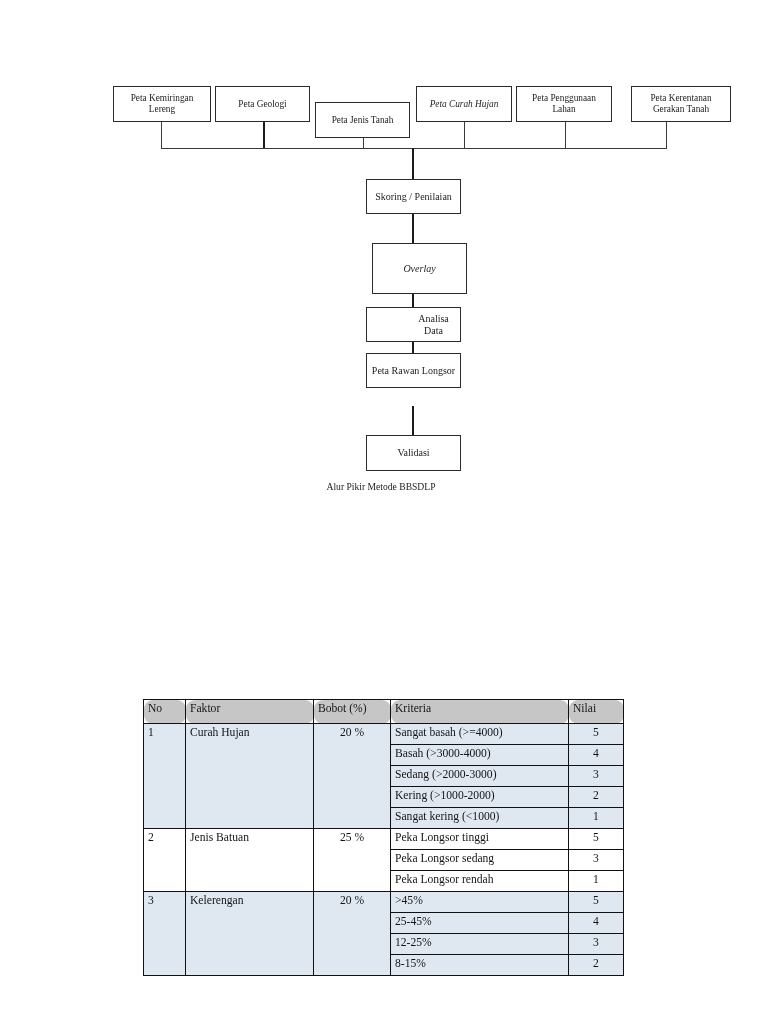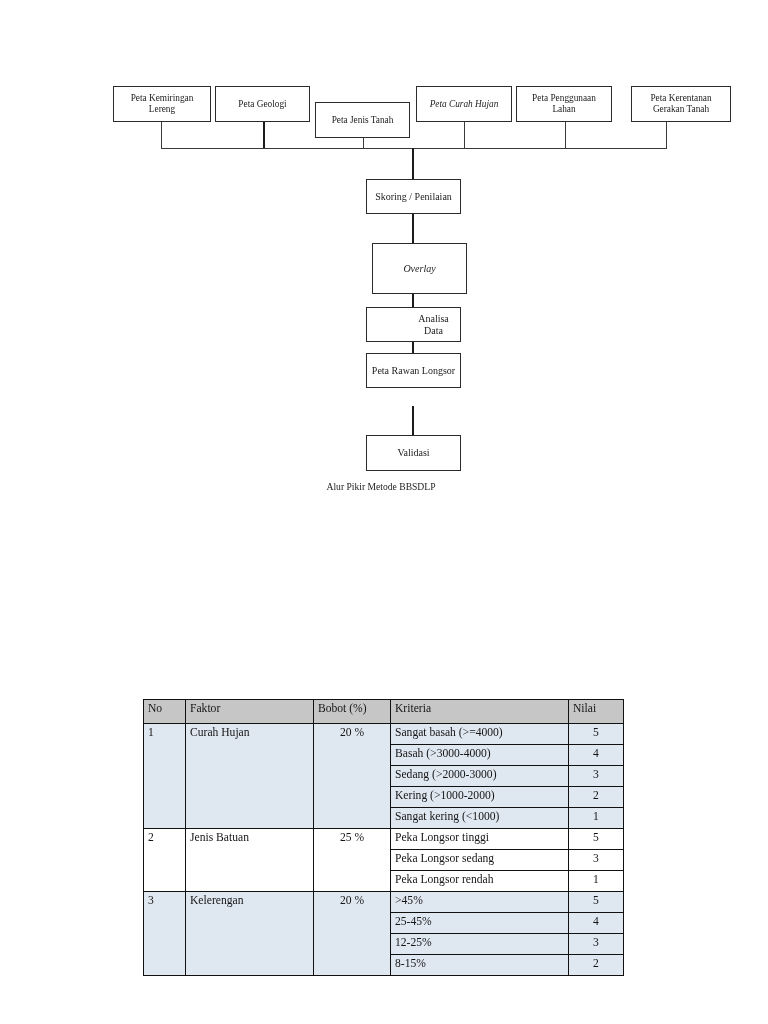--- a/index.html
+++ b/index.html
@@ -104,20 +104,21 @@
     background: #dfe7f1;
     color: #151515;
     font-weight: normal;
     height: 21px;
     box-sizing: border-box;
   }
   table.score thead th {
     background: #c6c6c6;
     text-align: left;
     height: 24px;
+    border-radius: 9px;
   }
   table.score td.num,
   table.score td.ctr {
     text-align: center;
   }
   table.score td.lft {
     text-align: left;
   }
   table.score tr.white td {
     background: #ffffff;

